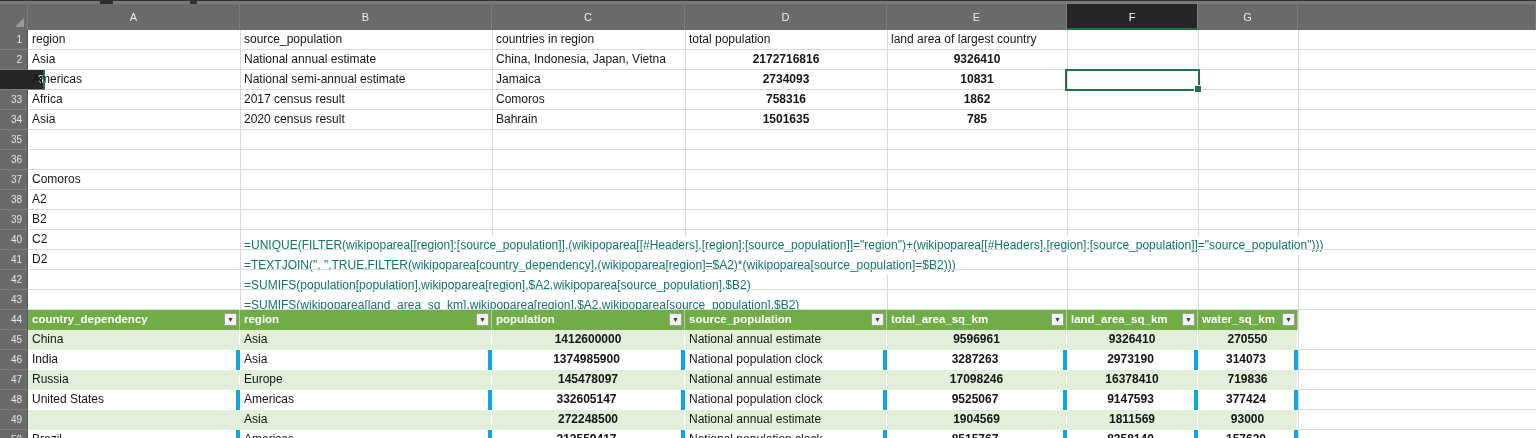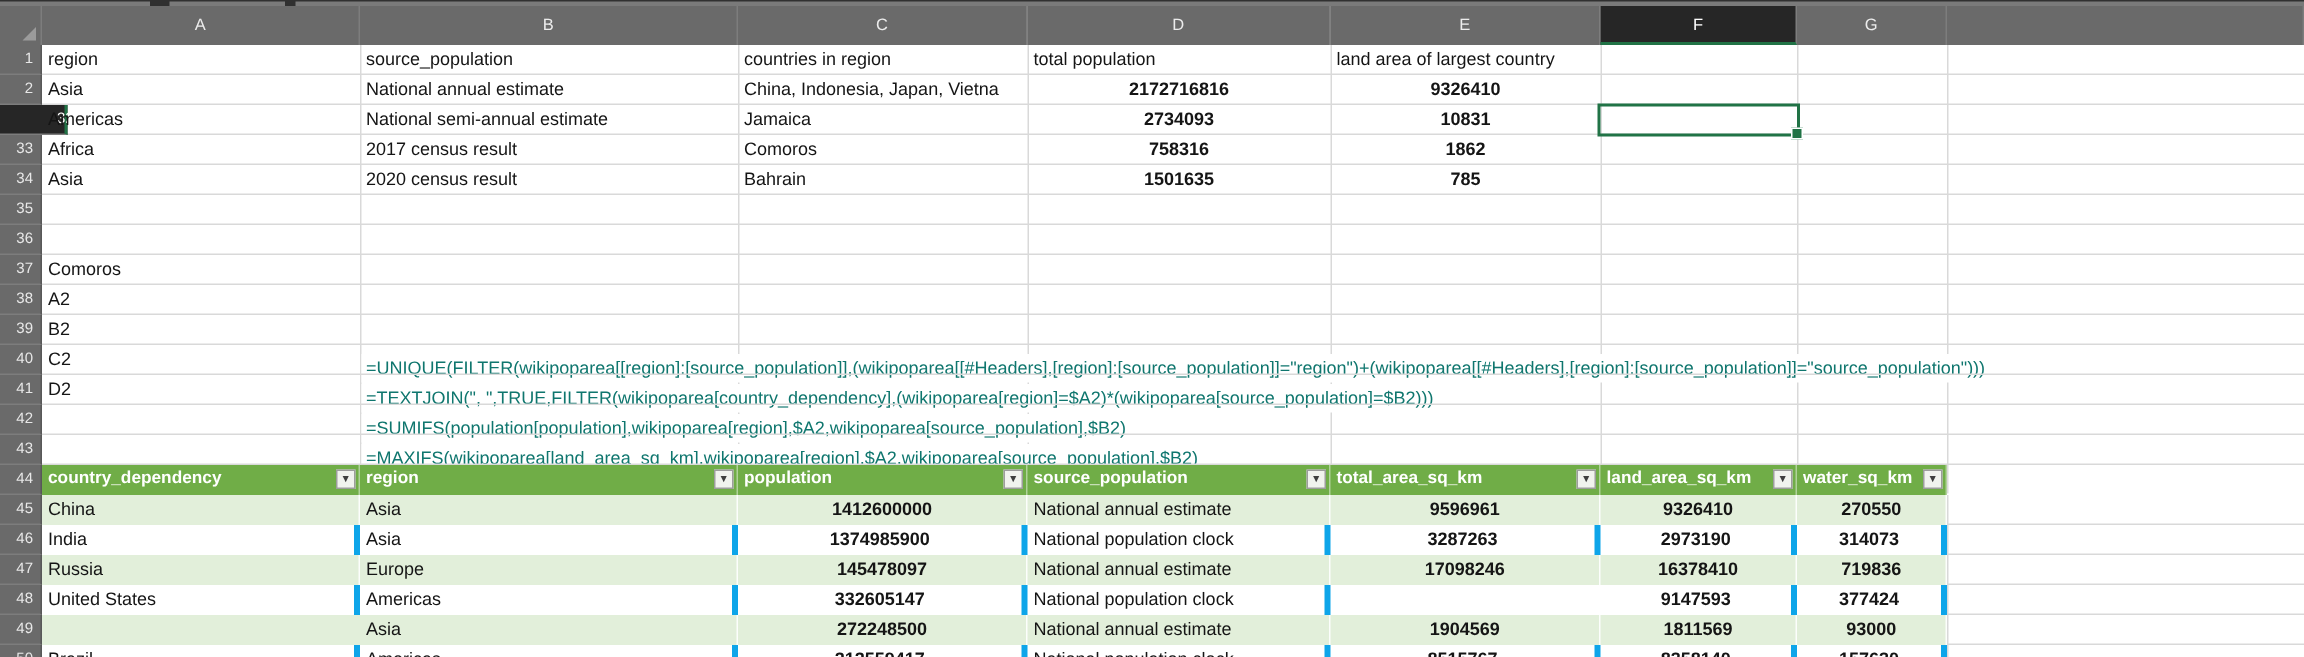--- a/index.html
+++ b/index.html
@@ -151,21 +151,21 @@
     <div class="fml">=TEXTJOIN(", ",TRUE,FILTER(wikipoparea[country_dependency],(wikipoparea[region]=$A2)*(wikipoparea[source_population]=$B2)))</div>
   </div>
   <div class="r" style="top:230px">
     <div class="gut">40</div>
     <div class="c cA">C2</div>
     <div class="fml">=SUMIFS(population[population],wikipoparea[region],$A2,wikipoparea[source_population],$B2)</div>
   </div>
   <div class="r" style="top:250px">
     <div class="gut">41</div>
     <div class="c cA">D2</div>
-    <div class="fml">=MAXIFS(wikipoparea[land_area_sq_km],wikipoparea[region],$A2,wikipoparea[source_population],$B2)</div>
+    <div class="fml">=SUMIFS(wikipoparea[land_area_sq_km],wikipoparea[region],$A2,wikipoparea[source_population],$B2)</div>
   </div>
 
   <div class="r" style="top:270px">
     <div class="gut">42</div>
   </div>
   <div class="r" style="top:290px">
     <div class="gut">43</div>
   </div>
 
   <div class="r th44" style="top:310px">
@@ -251,20 +251,21 @@
     <div class="c cG num">719836</div>
   </div>
 
   <div class="r tw" style="top:390px">
     <div class="band"></div>
     <div class="gut">48</div>
     <div class="c cA">United States</div>
     <div class="c cB">Americas</div>
     <div class="c cC num">332605147</div>
     <div class="c cD">National population clock</div>
+    <div class="c cE num">9525067</div>
     <div class="c cF num">9147593</div>
     <div class="c cG num">377424</div>
   </div>
 
   <div class="r tg" style="top:410px">
     <div class="band"></div>
     <div class="gut">49</div>
     <div class="c cB">Asia</div>
     <div class="c cC num">272248500</div>
     <div class="c cD">National annual estimate</div>

